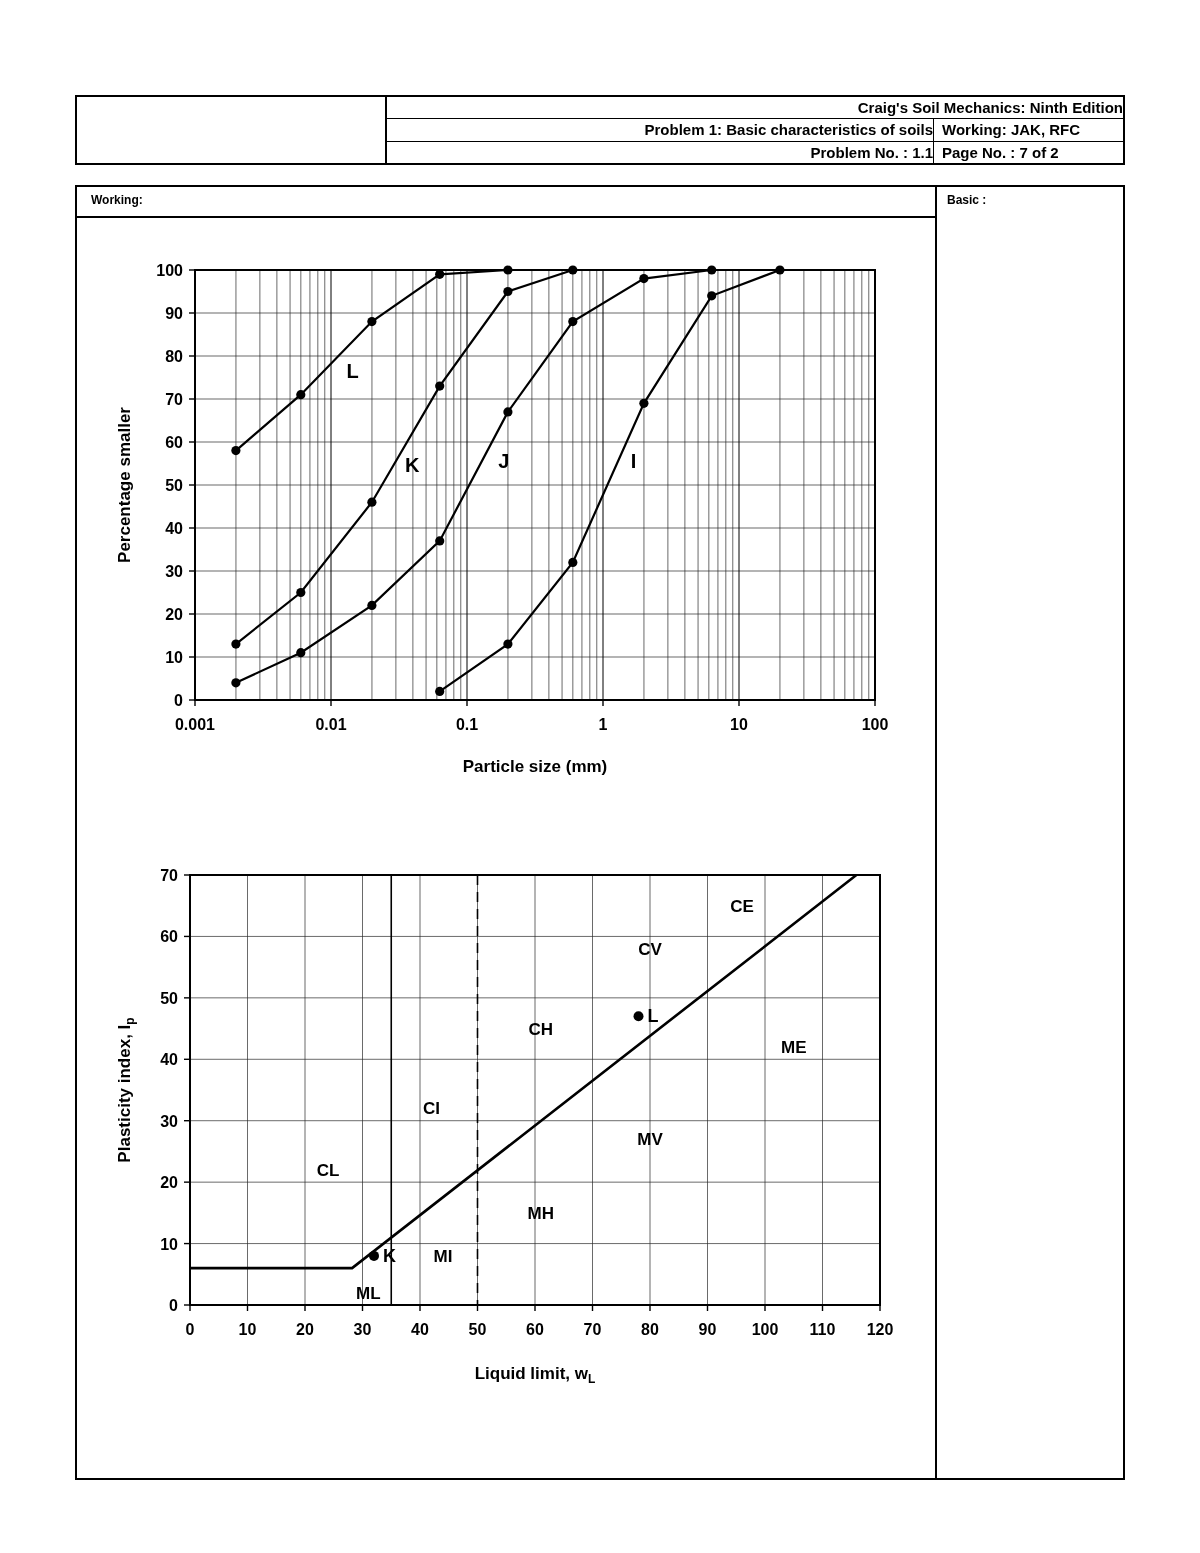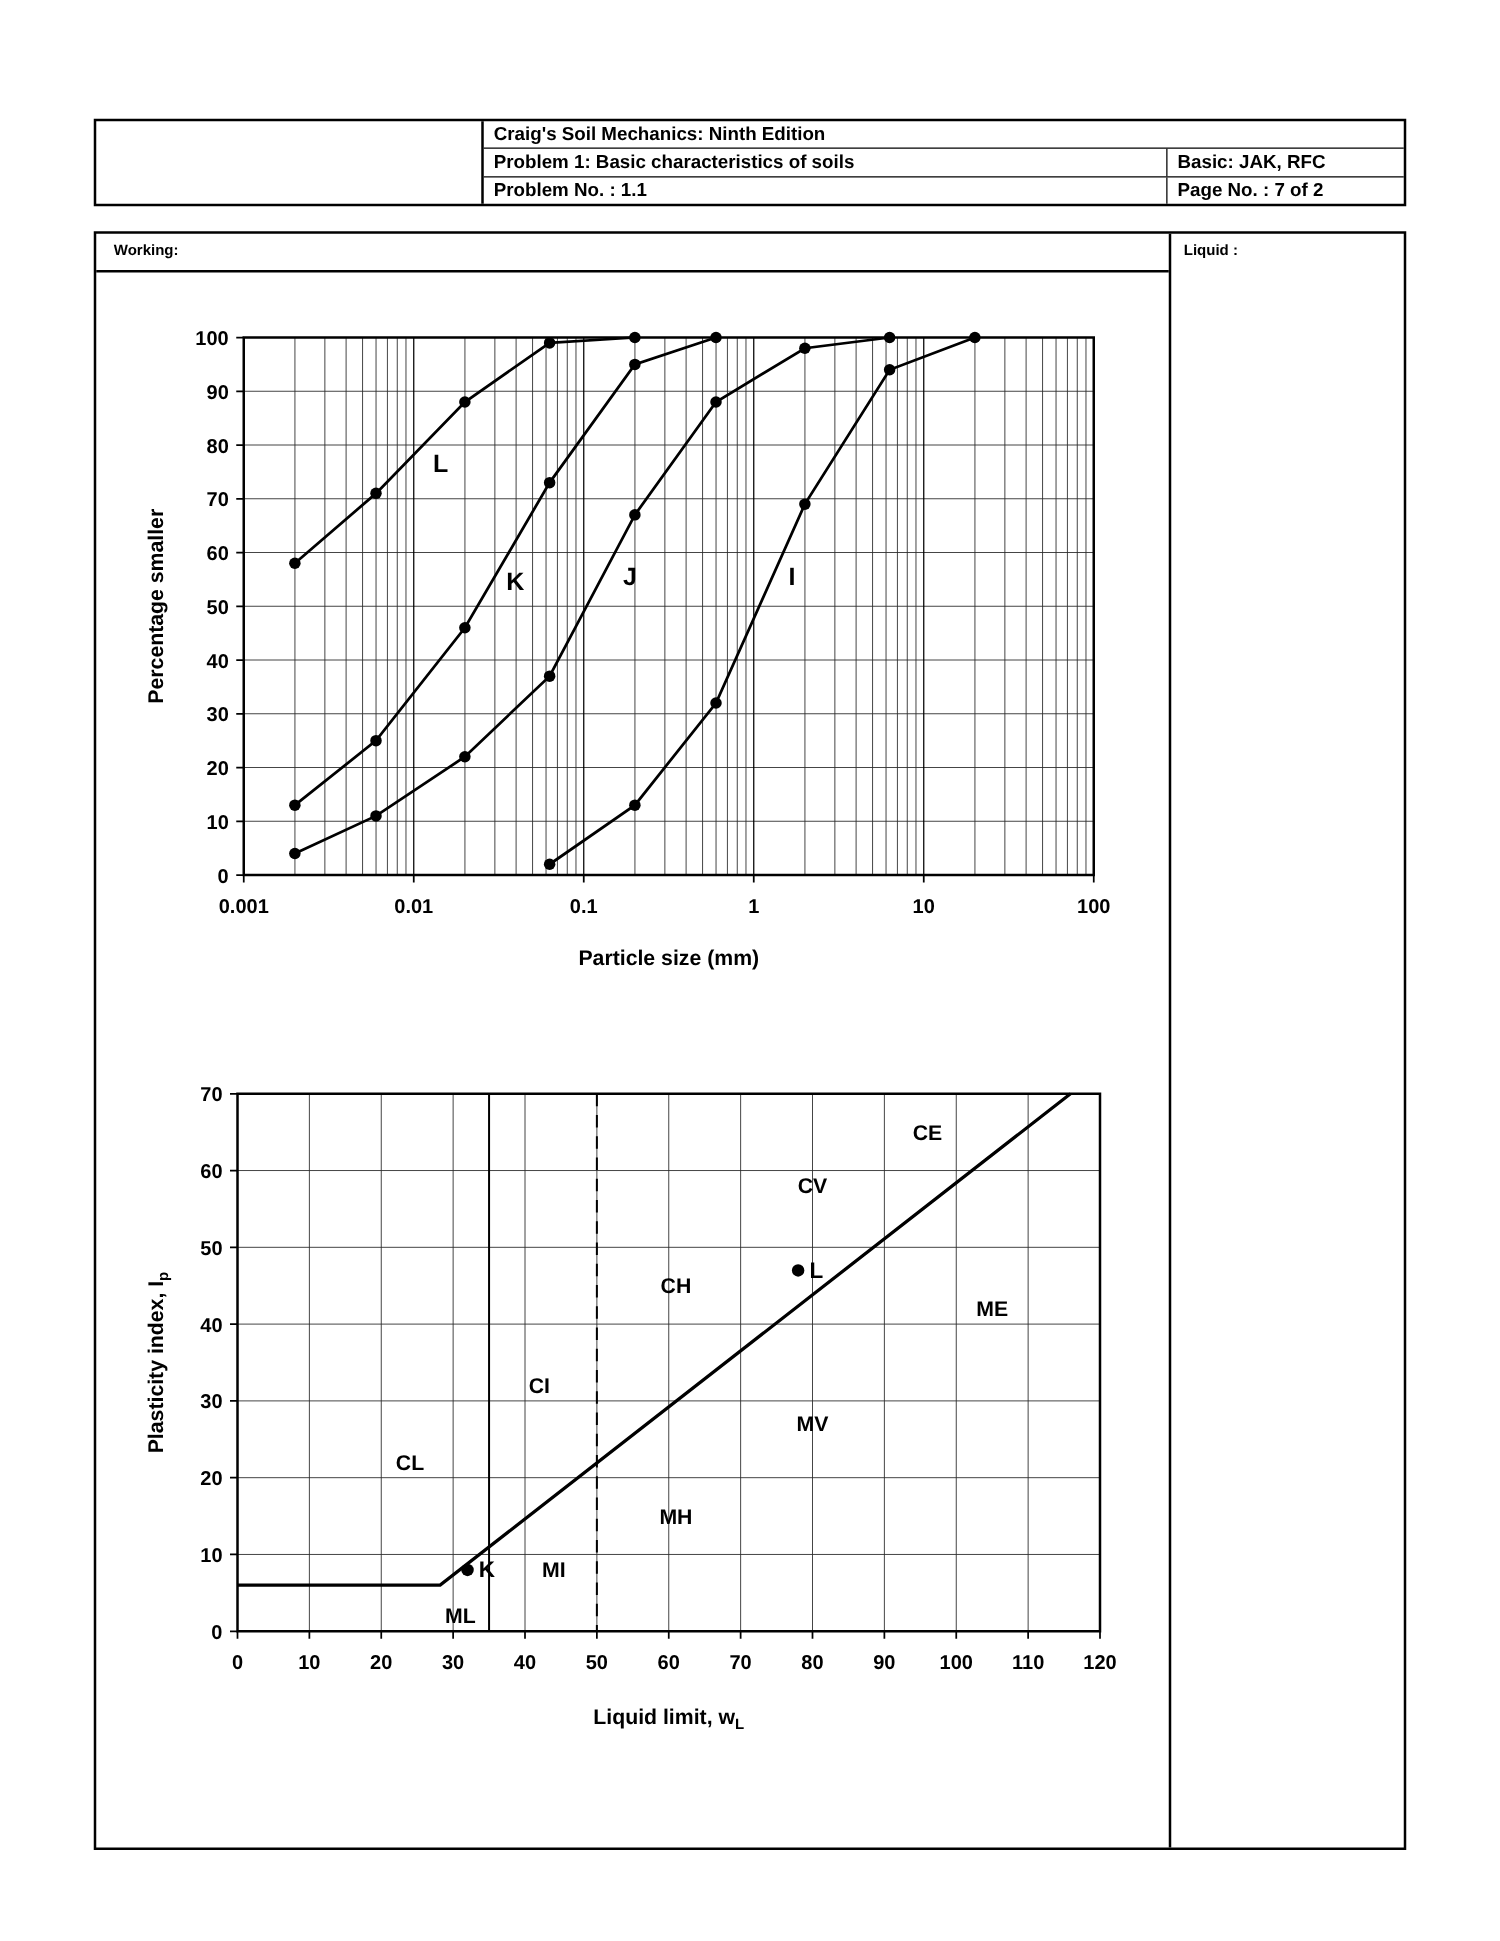--- a/index.html
+++ b/index.html
@@ -2,21 +2,21 @@
 <html><head>
 <meta charset="utf-8">
 <style>
   html,body{margin:0;padding:0;background:#fff;}
   .page{position:relative;width:1200px;height:1553px;background:#fff;font-family:"Liberation Sans",sans-serif;color:#000;overflow:hidden;}
 
   
   .hdr{position:absolute;left:75px;top:95px;width:1050px;height:70px;border:2px solid #000;box-sizing:border-box;display:flex;background:#fff;}
   .hdr-left{width:310px;border-right:2px solid #000;box-sizing:border-box;}
   .hdr-main{flex:1;display:flex;flex-direction:column;}
-  .hdr-row{flex:1;display:flex;border-bottom:1.5px solid #000;box-sizing:border-box;align-items:center;}
+  .hdr-row{flex:1;display:flex;border-bottom:1.5px solid #000;box-sizing:border-box;align-items:center;text-align:right;}
   .hdr-row.last{border-bottom:none;}
   .hdr-cell{font-weight:bold;font-size:15px;padding-left:8px;white-space:nowrap;box-sizing:border-box;}
   .hdr-cell.grow{flex:1;}
   .hdr-cell.rightcol{width:190px;border-left:1.5px solid #000;align-self:stretch;display:flex;align-items:center;}
 
   
   .wbox{position:absolute;left:75px;top:185px;width:1050px;height:1295px;border:2px solid #000;box-sizing:border-box;background:#fff;}
   .wbox-divider{position:absolute;left:858px;top:0;width:2px;height:100%;background:#000;}
   .working-underline{position:absolute;left:0;top:29px;width:858px;height:1.5px;background:#000;}
   .panel-label{position:absolute;top:6px;font-weight:bold;font-size:12px;}
@@ -50,34 +50,34 @@
 <div class="page">
 
   <div class="hdr">
     <div class="hdr-left"></div>
     <div class="hdr-main">
       <div class="hdr-row">
         <div class="hdr-cell grow">Craig's Soil Mechanics: Ninth Edition</div>
       </div>
       <div class="hdr-row">
         <div class="hdr-cell grow">Problem 1: Basic characteristics of soils</div>
-        <div class="hdr-cell rightcol">Basic: JAK, RFC</div>
+        <div class="hdr-cell rightcol">Working: JAK, RFC</div>
       </div>
       <div class="hdr-row last">
         <div class="hdr-cell grow">Problem No. : 1.1</div>
         <div class="hdr-cell rightcol">Page No. : 7 of 2</div>
       </div>
     </div>
   </div>
 
   <div class="wbox">
     <div class="panel-label working-label">Working:</div>
     <div class="working-underline"></div>
     <div class="wbox-divider"></div>
-    <div class="panel-label output-label">Liquid :</div>
+    <div class="panel-label output-label">Basic :</div>
 
     <svg id="chart1" class="chart-svg" width="810" height="545" viewBox="0 0 810 545">
         <line x1="105" y1="402" x2="785" y2="402" class="grid"></line>
         <line x1="105" y1="359" x2="785" y2="359" class="grid"></line>
         <line x1="105" y1="316" x2="785" y2="316" class="grid"></line>
         <line x1="105" y1="273" x2="785" y2="273" class="grid"></line>
         <line x1="105" y1="230" x2="785" y2="230" class="grid"></line>
         <line x1="105" y1="187" x2="785" y2="187" class="grid"></line>
         <line x1="105" y1="144" x2="785" y2="144" class="grid"></line>
         <line x1="105" y1="101" x2="785" y2="101" class="grid"></line>

